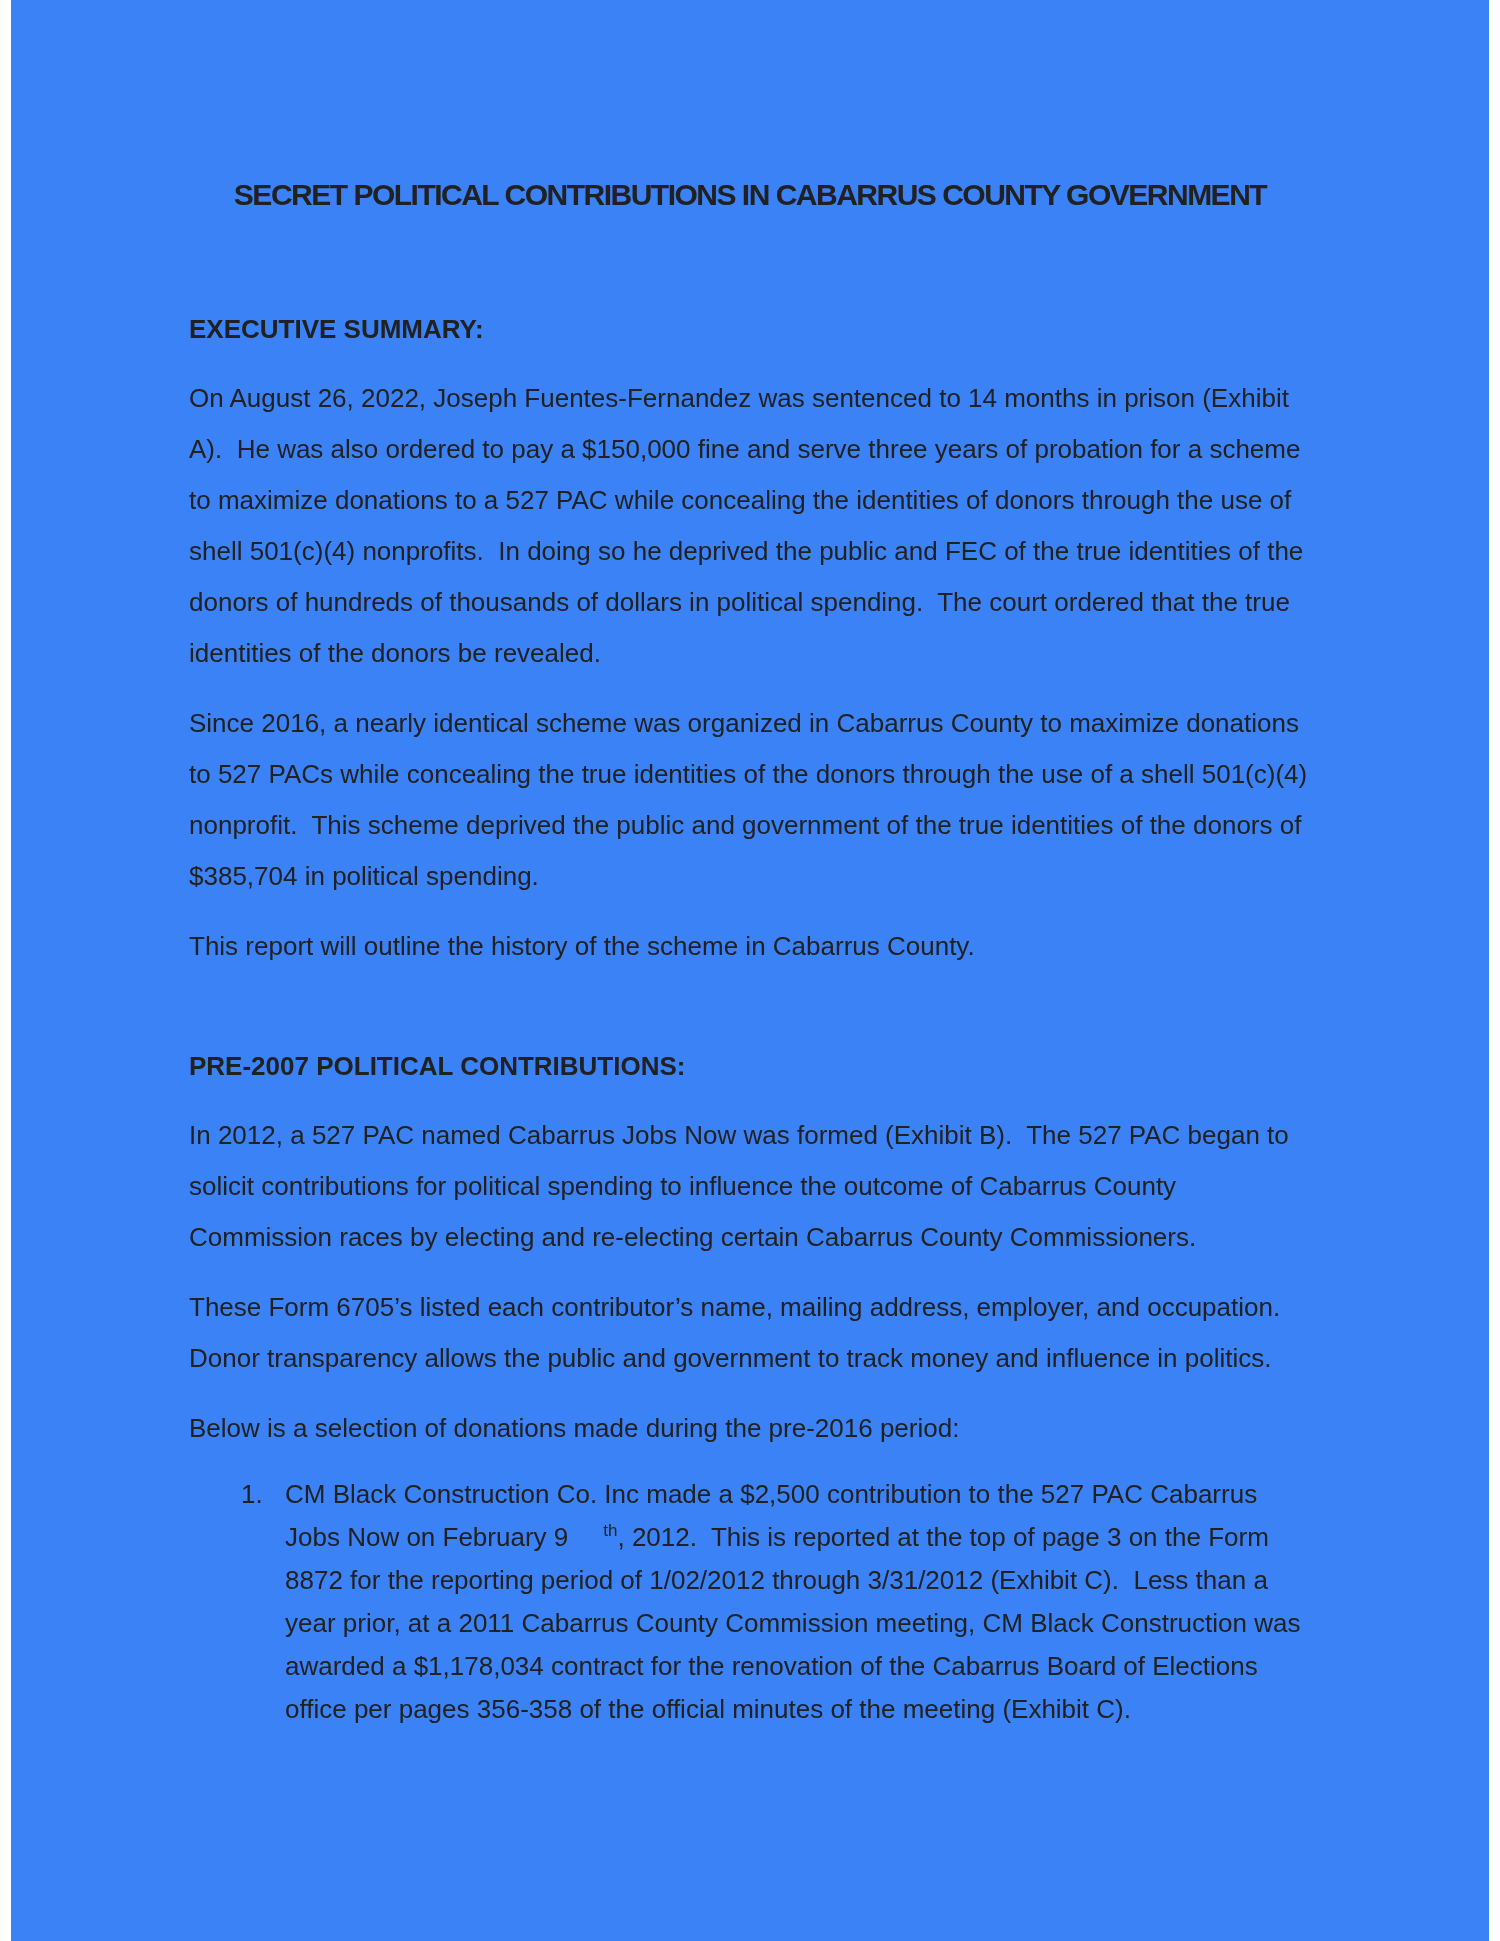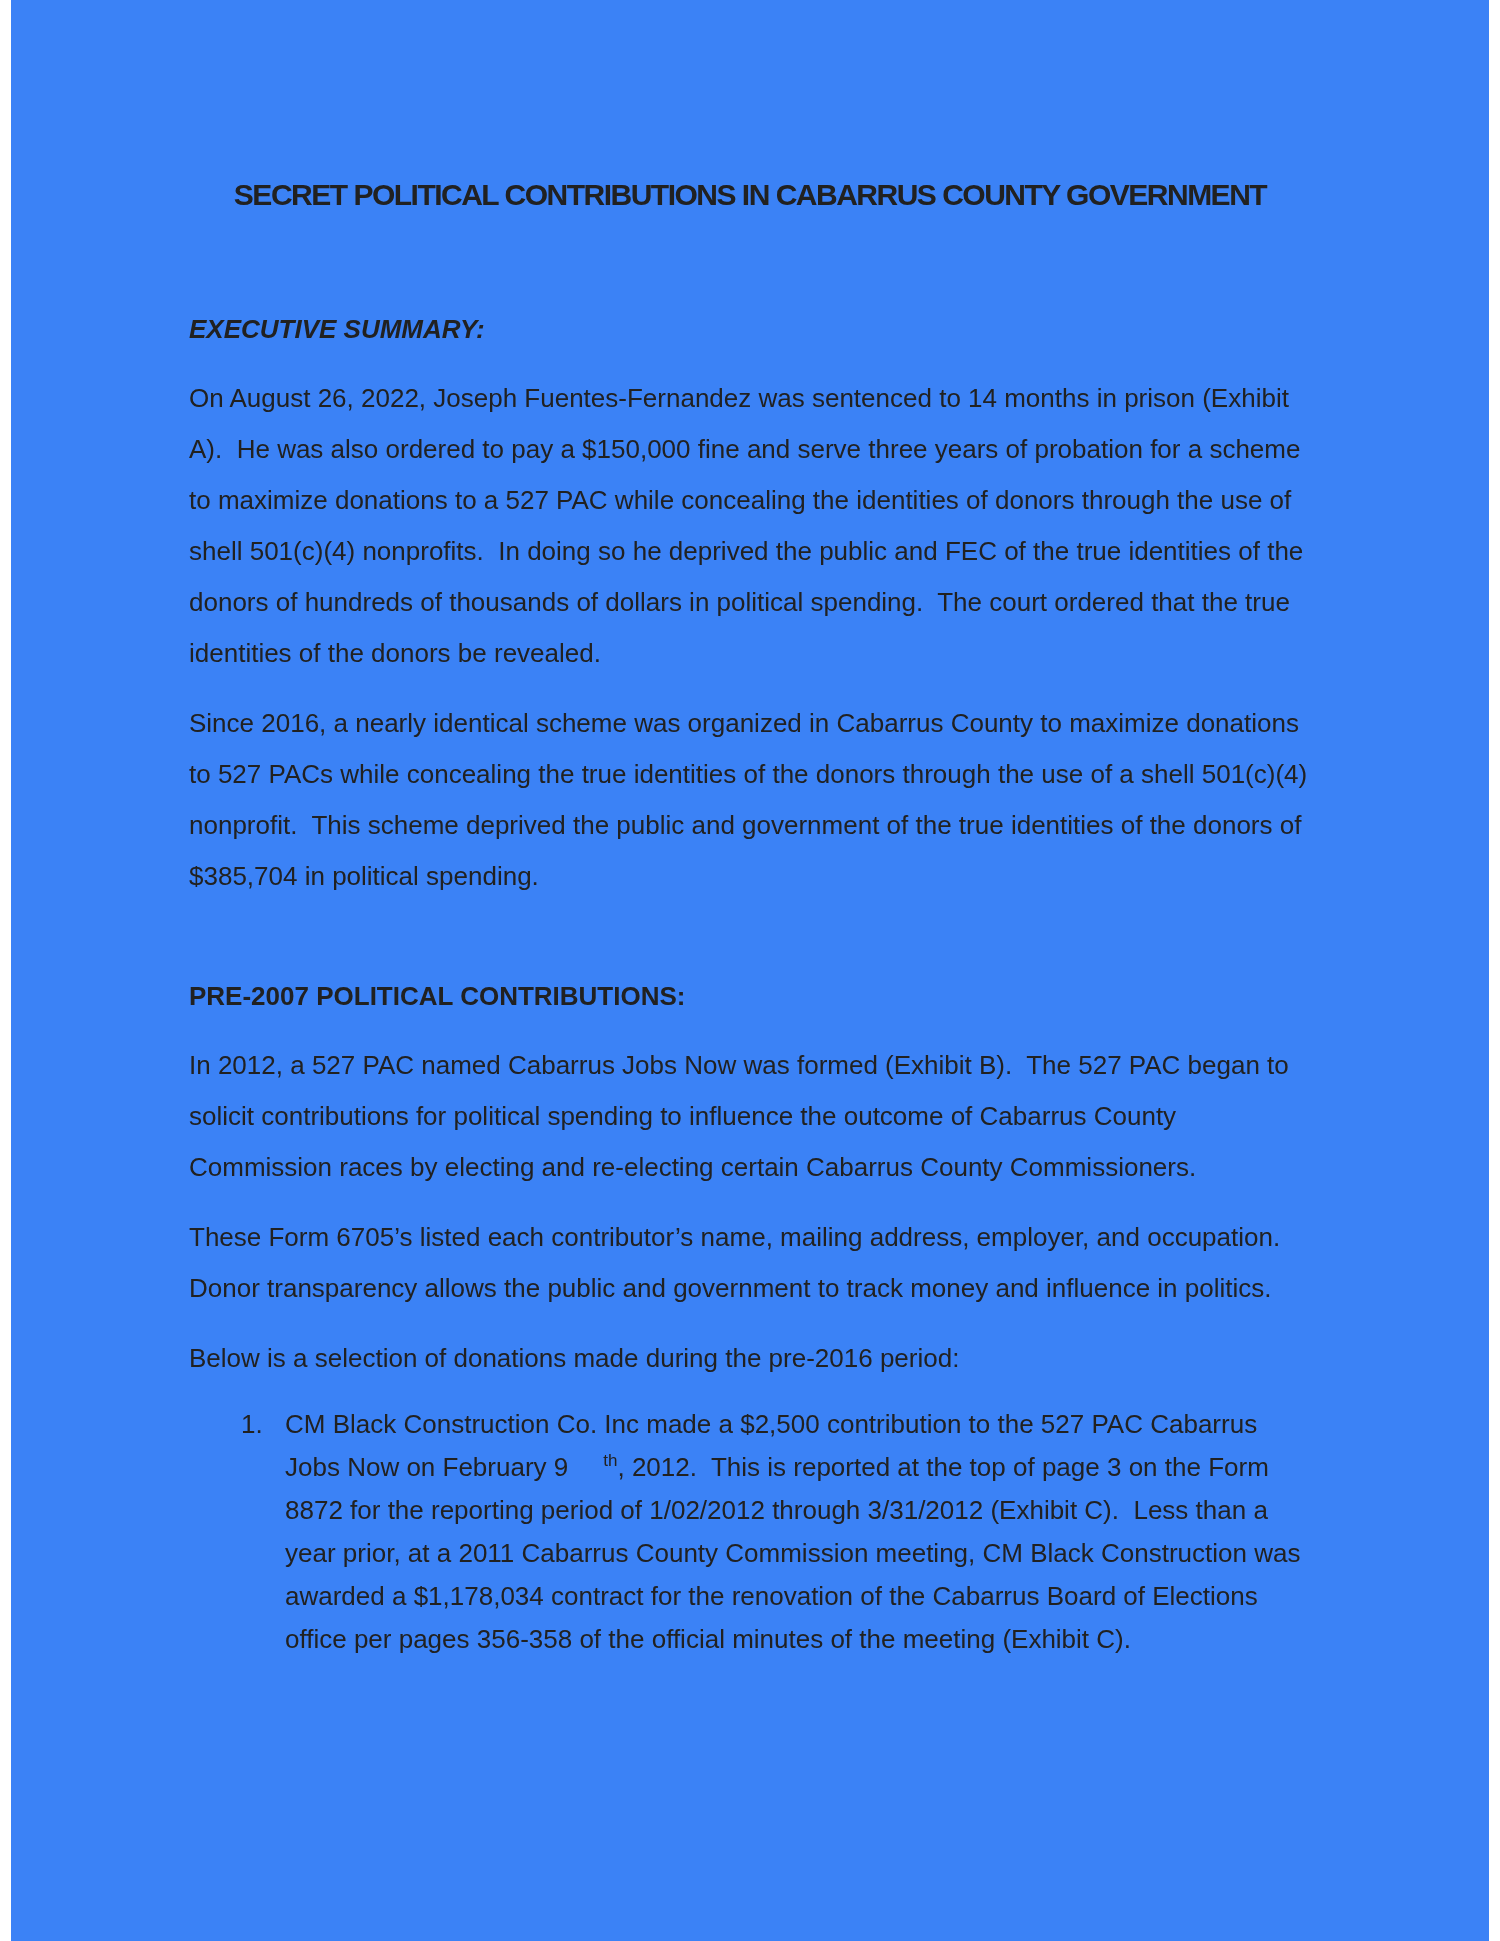--- a/index.html
+++ b/index.html
@@ -27,21 +27,20 @@
     white-space: nowrap;
   }
   .section-heading {
     font-size: 26px;
     font-weight: 700;
     line-height: 43px;
     margin: 73px 0 22px 0;
   }
   .section-heading.first {
     margin-top: 0;
-    font-style: italic;
   }
   .para {
     font-size: 26px;
     line-height: 51px;
     margin: 0 0 19px 0;
     white-space: pre-wrap;
   }
   .list {
     margin: 0;
     padding: 0;
@@ -75,20 +74,21 @@
 
   <h1 class="doc-title">SECRET POLITICAL CONTRIBUTIONS IN CABARRUS COUNTY GOVERNMENT</h1>
 
   <section>
     <h2 class="section-heading first">EXECUTIVE SUMMARY:</h2>
 
     <p class="para">On August 26, 2022, Joseph Fuentes-Fernandez was sentenced to 14 months in prison (Exhibit A).  He was also ordered to pay a $150,000 fine and serve three years of probation for a scheme to maximize donations to a 527 PAC while concealing the identities of donors through the use of shell 501(c)(4) nonprofits.  In doing so he deprived the public and FEC of the true identities of the donors of hundreds of thousands of dollars in political spending.  The court ordered that the true identities of the donors be revealed.</p>
 
     <p class="para">Since 2016, a nearly identical scheme was organized in Cabarrus County to maximize donations to 527 PACs while concealing the true identities of the donors through the use of a shell 501(c)(4) nonprofit.  This scheme deprived the public and government of the true identities of the donors of $385,704 in political spending.</p>
 
+    <p class="para">This report will outline the history of the scheme in Cabarrus County.</p>
   </section>
 
   <section>
     <h2 class="section-heading">PRE-2007 POLITICAL CONTRIBUTIONS:</h2>
 
     <p class="para">In 2012, a 527 PAC named Cabarrus Jobs Now was formed (Exhibit B).  The 527 PAC began to solicit contributions for political spending to influence the outcome of Cabarrus County Commission races by electing and re-electing certain Cabarrus County Commissioners.</p>
 
 
     <p class="para">These Form 6705’s listed each contributor’s name, mailing address, employer, and occupation.  Donor transparency allows the public and government to track money and influence in politics.</p>
 

